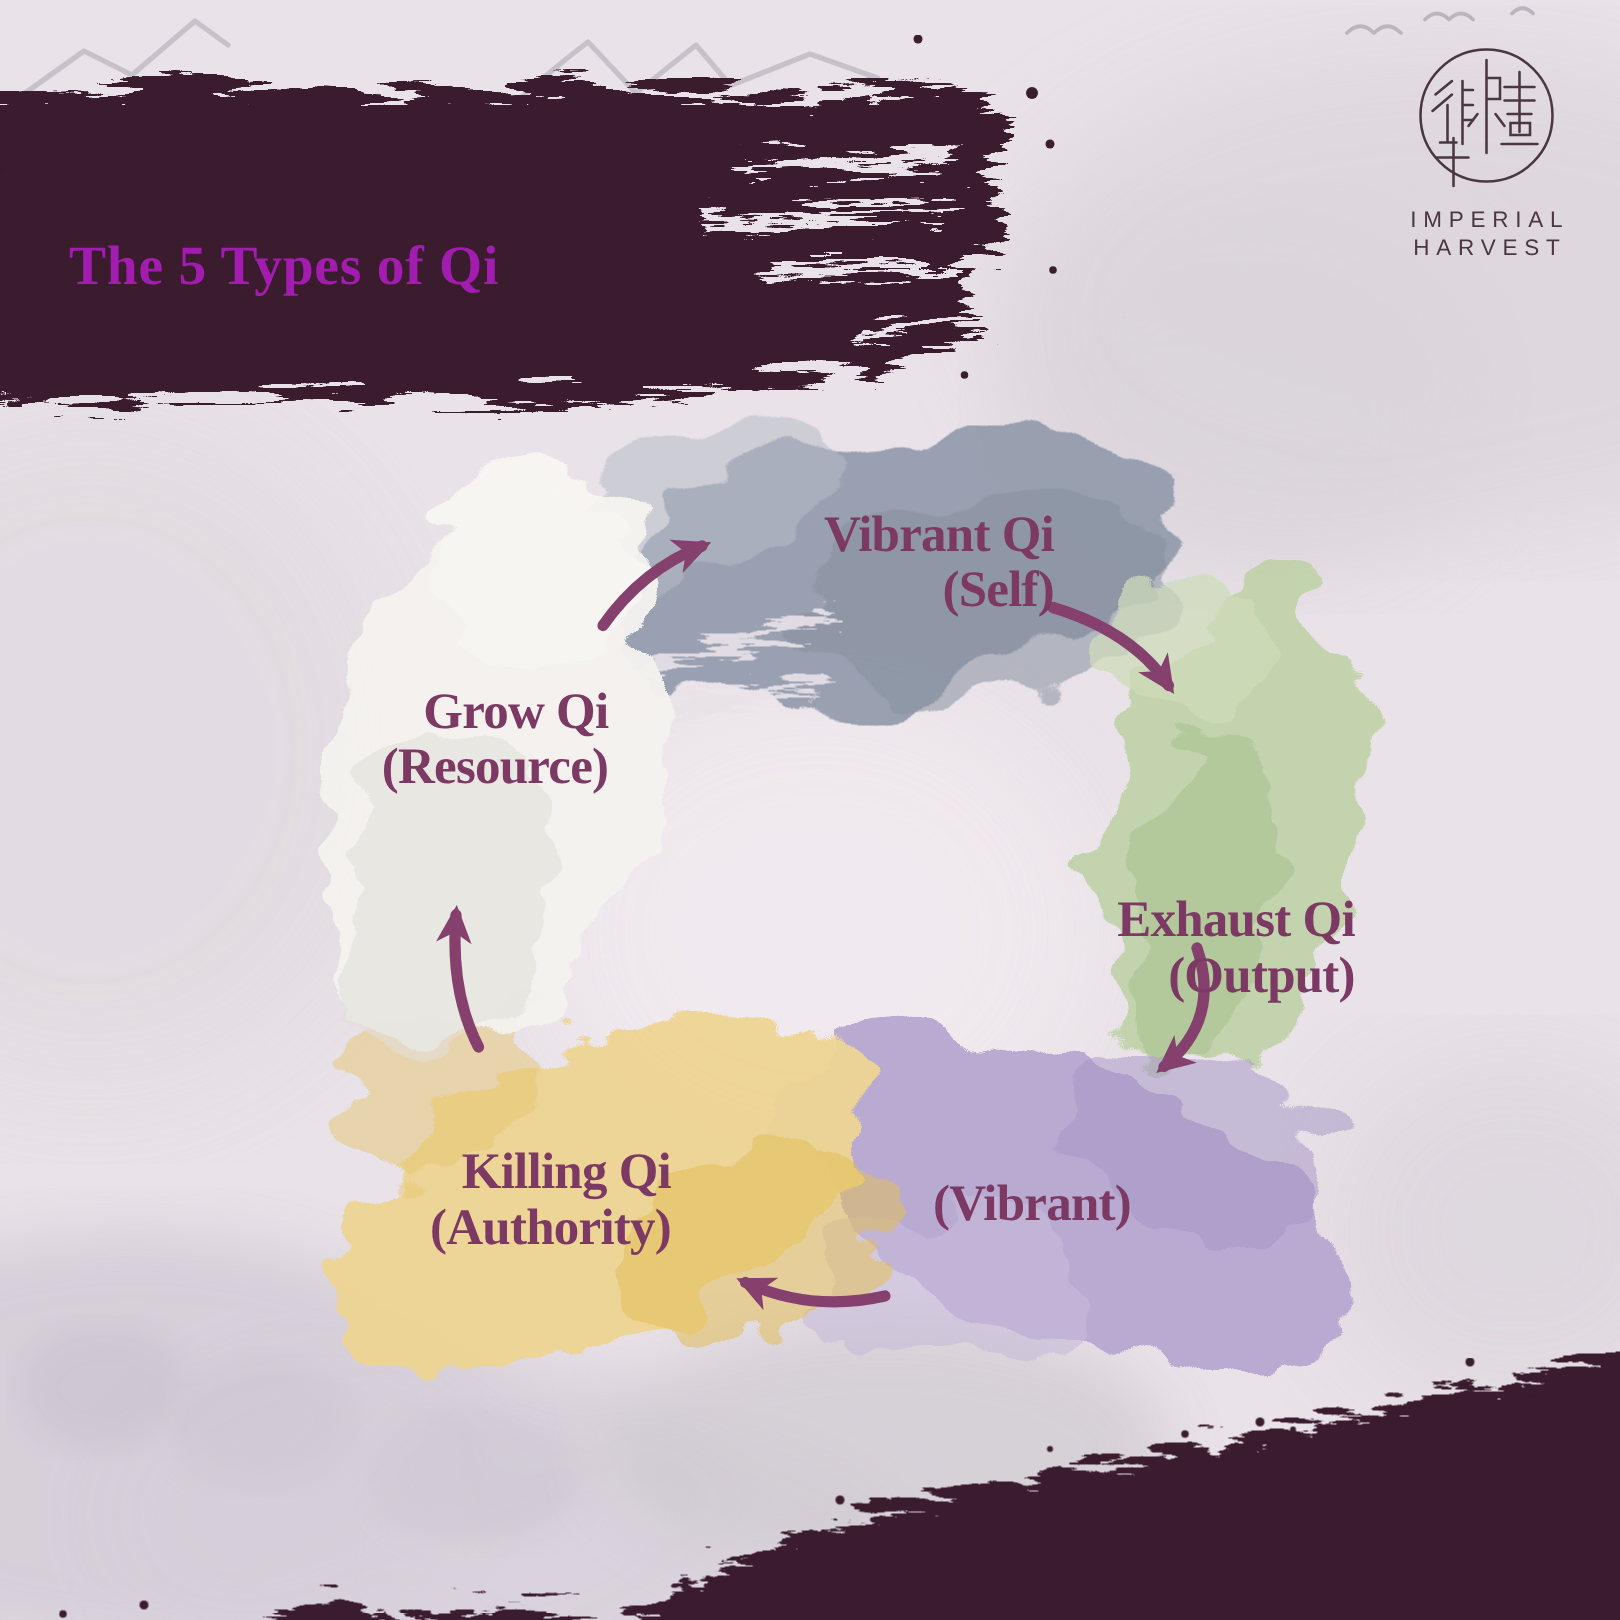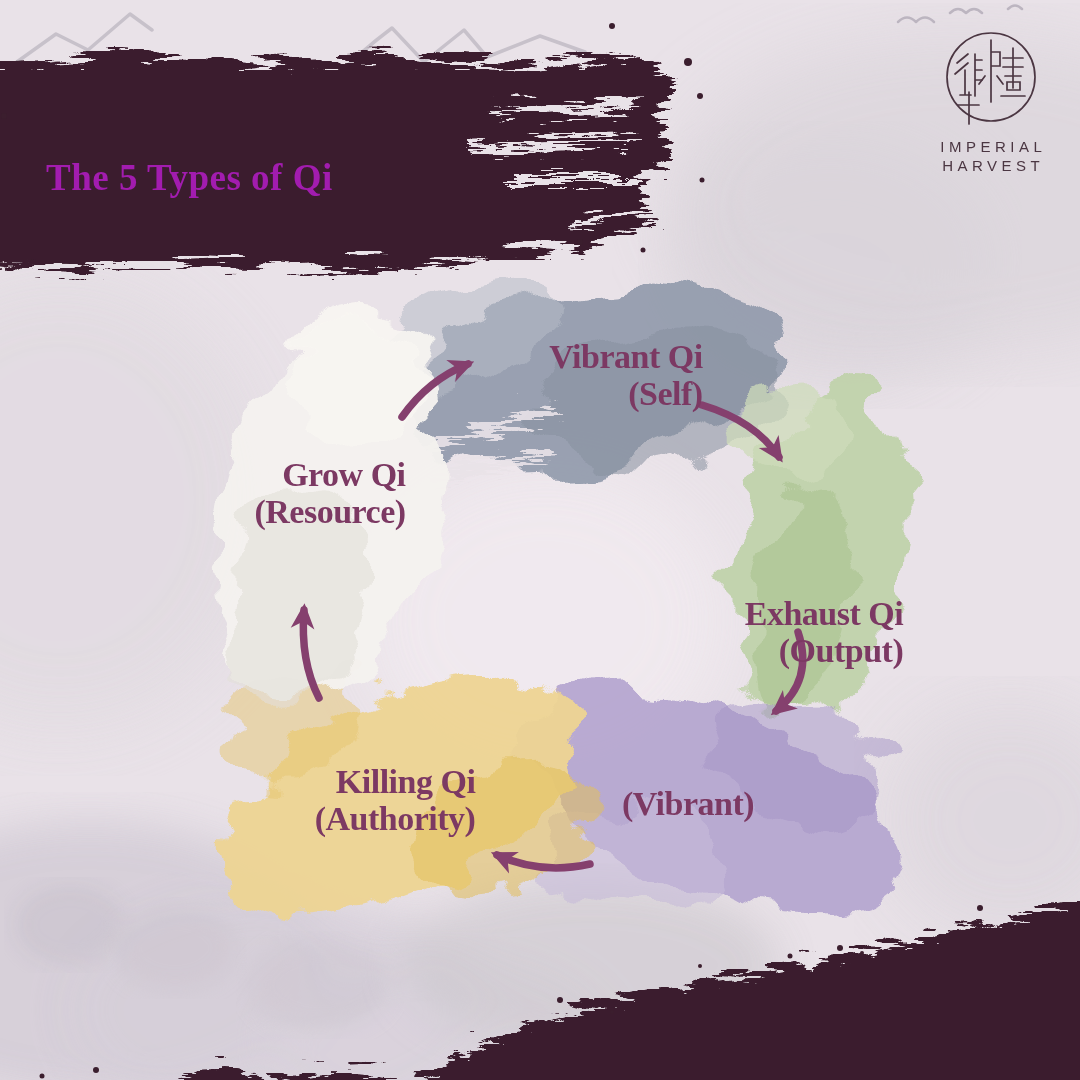--- a/index.html
+++ b/index.html
@@ -19,21 +19,21 @@
     margin-top:2px;white-space:nowrap;text-indent:4.5px;}
   .seg-label{
     position:absolute;transform:translate(-50%,-50%);
     text-align:right;color:#7c3963;
     font-family:"Liberation Serif",serif;font-weight:bold;
     font-size:34px;line-height:37px;letter-spacing:-0.5px;white-space:nowrap;}
   .seg-label .aspect{display:block;}
   #lbl-vibrant{left:626px;top:375px;}
   #lbl-exhaust{left:824px;top:584px;margin-top:48px;}
   #lbl-death{left:688px;top:803px;}
-  #lbl-killing{left:367px;top:800px;margin-left:28px;}
+  #lbl-killing{left:367px;top:800px;}
   #lbl-grow{left:330px;top:493px;}
 </style>
 </head>
 <body>
 
 <div id="canvas">
 
   <svg id="art" viewBox="0 0 1080 1080">
     <defs>
       <filter id="wash1" x="-40%" y="-40%" width="180%" height="180%">

